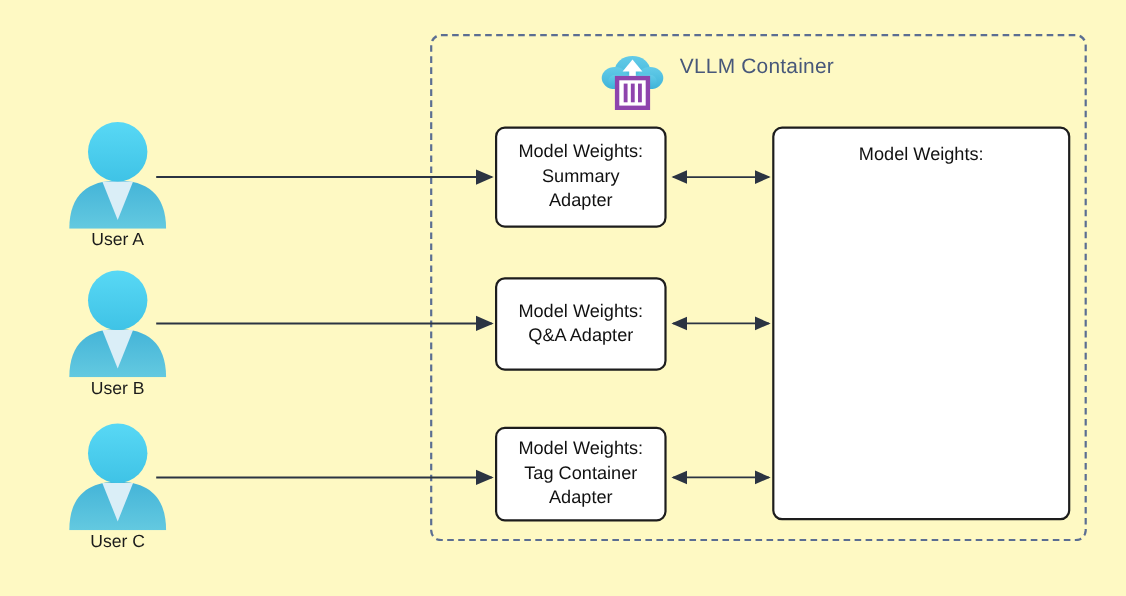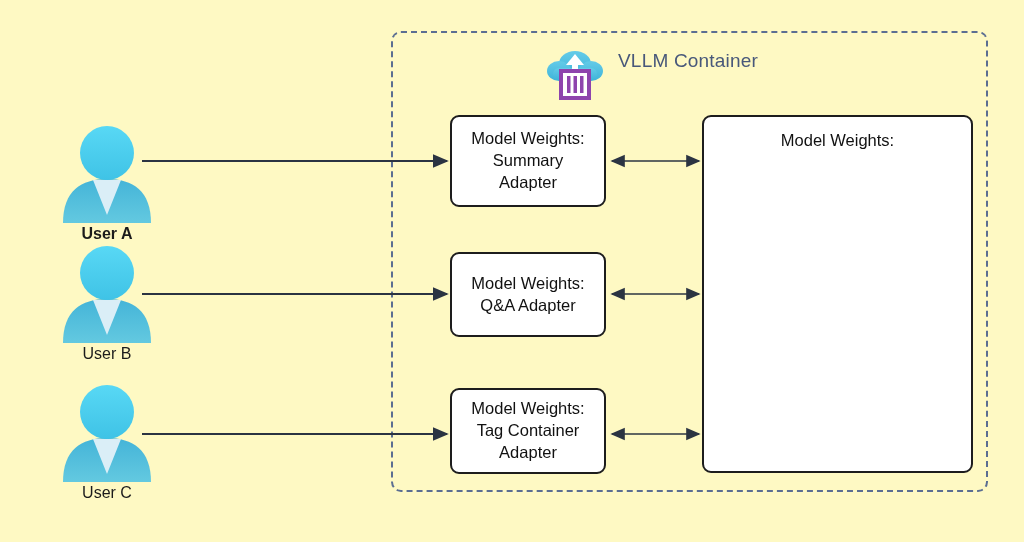--- a/index.html
+++ b/index.html
@@ -100,21 +100,21 @@
     position: relative;
     width: 104px;
     height: 100px;
   }
   .user-label {
     font-size: 16px;
     color: #1b1b1b;
     margin-top: 2px;
     white-space: nowrap;
   }
-  #user-0 { left: 55px; top: 123px; font-weight: bold; }
+  #user-0 { left: 55px; top: 108px; }
   #user-1 { left: 55px; top: 243px; }
   #user-2 { left: 55px; top: 382px; }
 
   
   #connectors {
     position: absolute;
     left: 0; top: 0;
     width: 1024px; height: 542px;
     pointer-events: none;
   }

